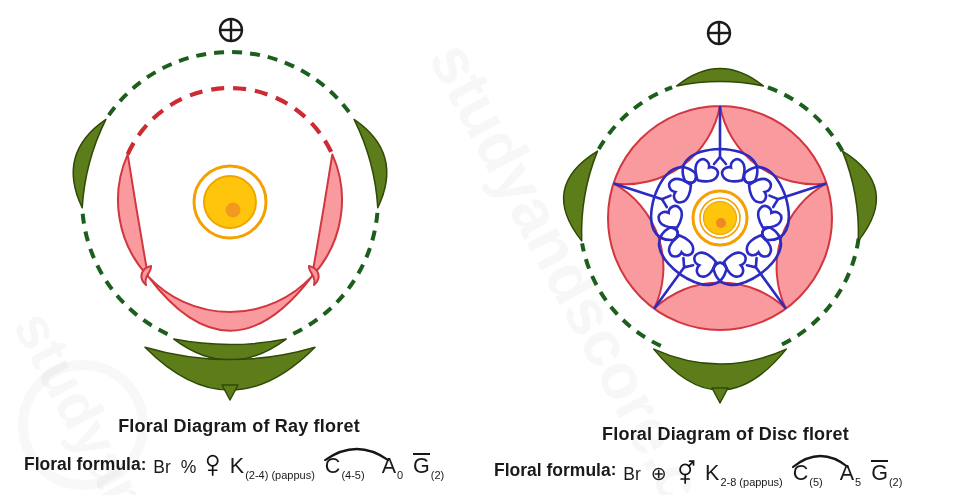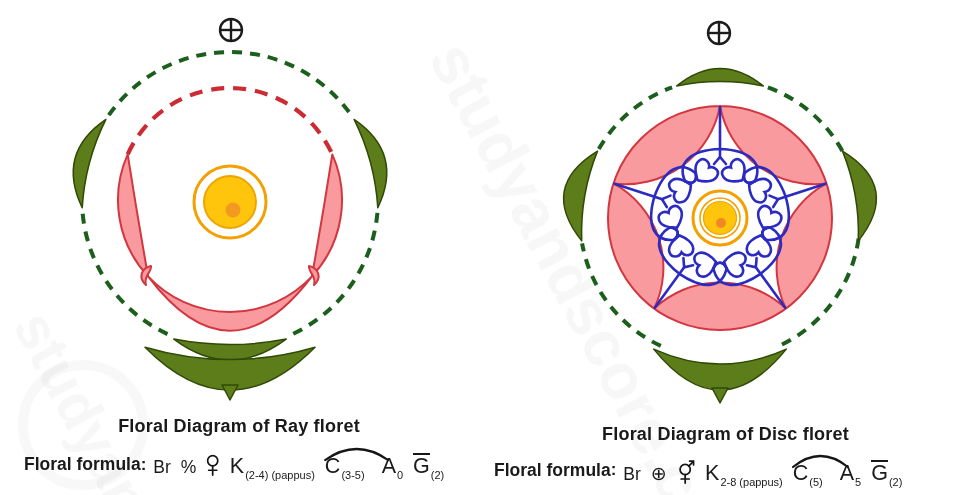--- a/index.html
+++ b/index.html
@@ -101,21 +101,21 @@
           <span class="elem">
             <span class="letter">K</span>
             <span class="sub">(2-4) (pappus)</span>
           </span>
           <span class="arcgrp">
             <svg class="arcsvg" viewBox="0 0 60 14" preserveAspectRatio="none">
               <path d="M2,13 Q30,-9 58,13"></path>
             </svg>
             <span class="elem">
               <span class="letter">C</span>
-              <span class="sub">(3-5)</span>
+              <span class="sub">(4-5)</span>
             </span>
             <span class="elem">
               <span class="letter">A</span>
               <span class="sub">0</span>
             </span>
           </span>
           <span class="elem">
             <span class="letter ol">G</span>
             <span class="sub">(2)</span>
           </span>

